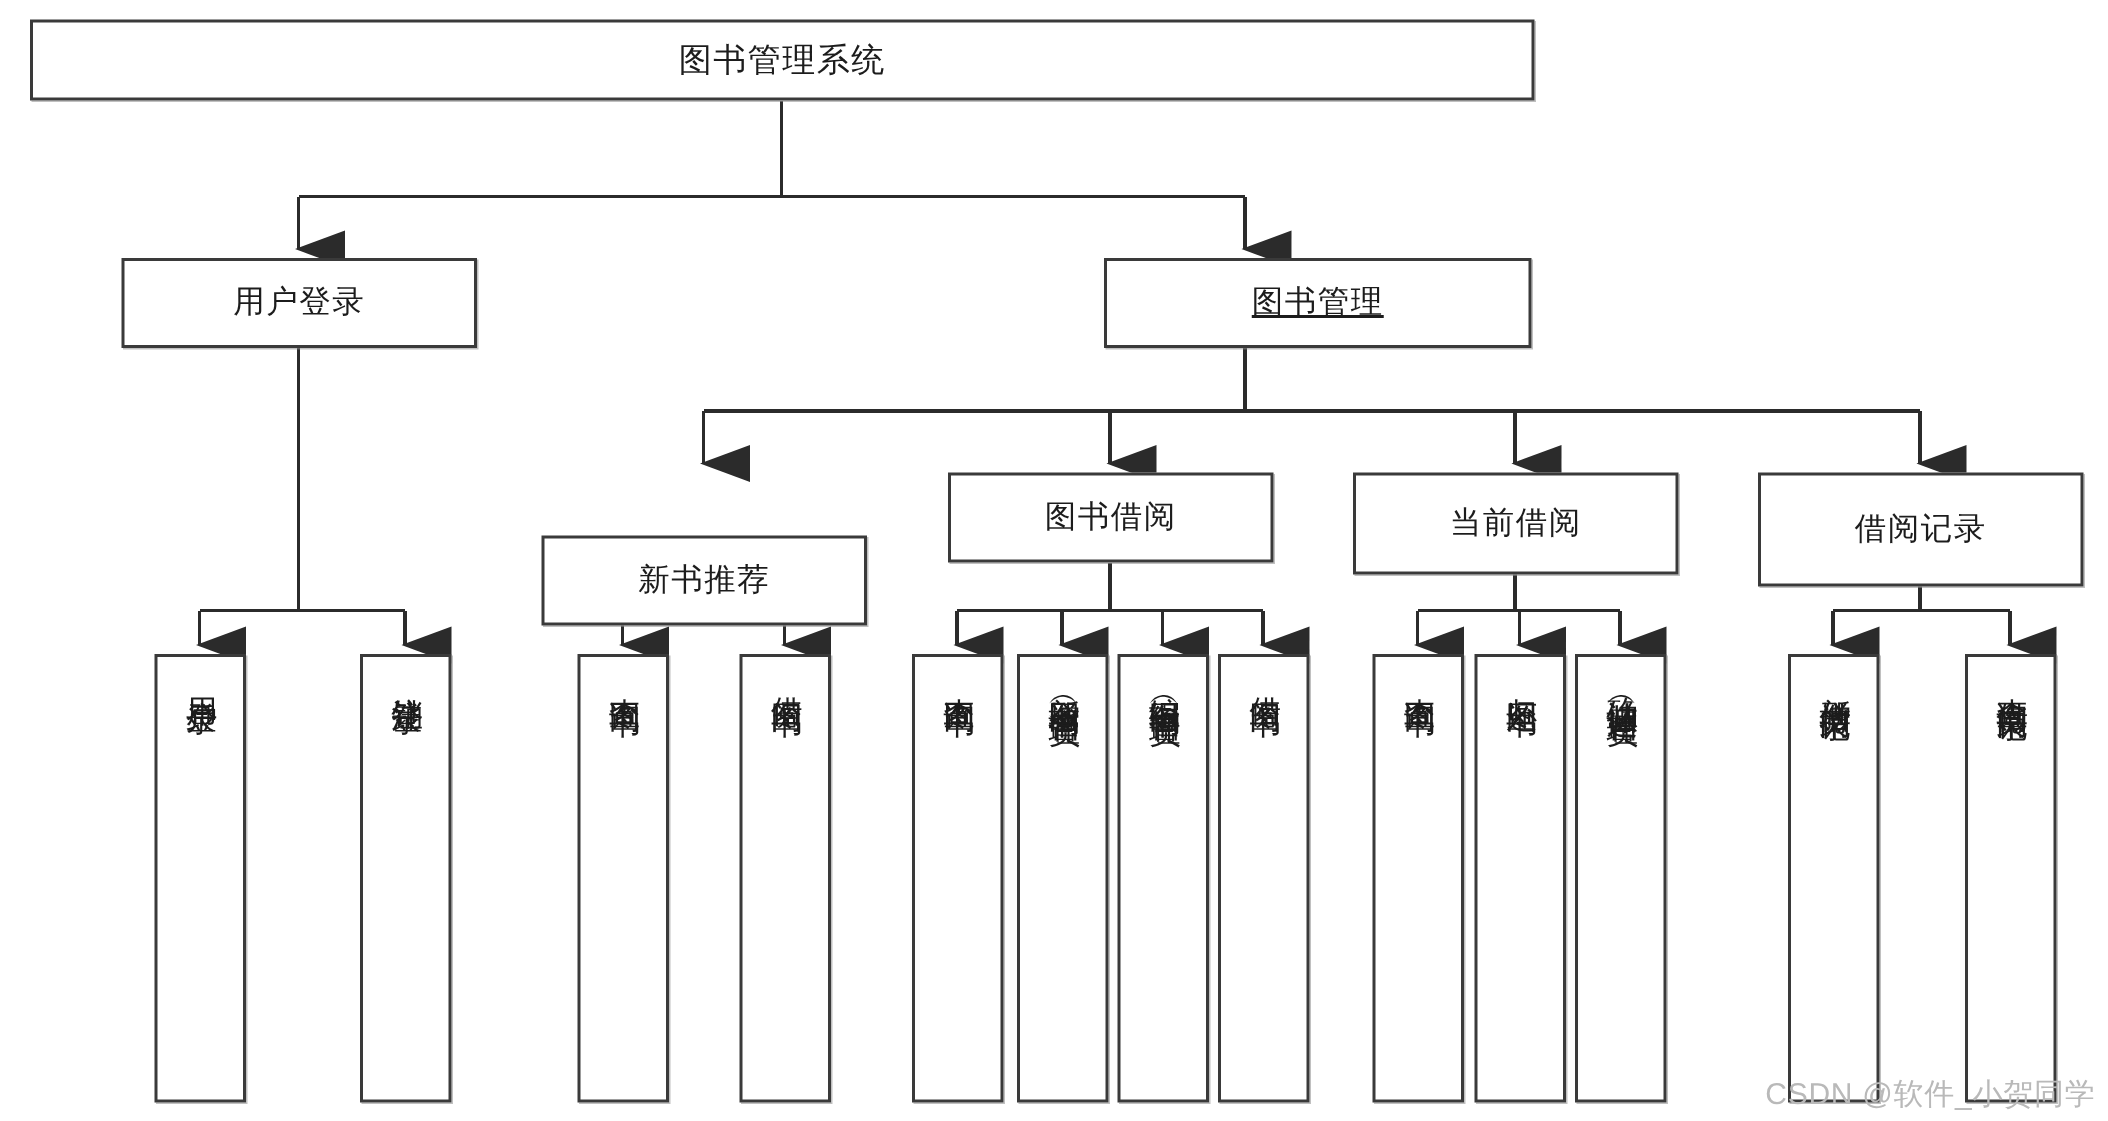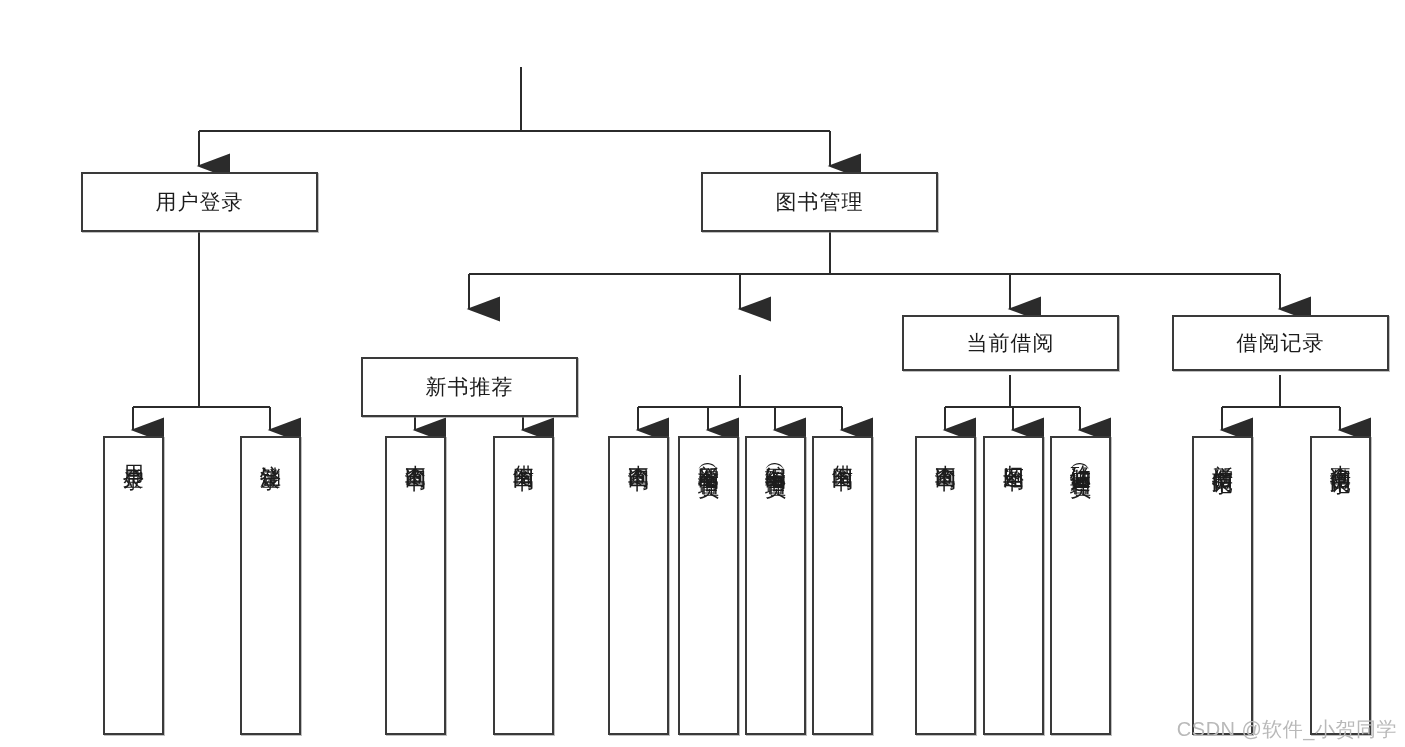--- a/index.html
+++ b/index.html
@@ -112,35 +112,41 @@
       <path d="M1013 407 L1013 430" marker-end="url(#arw)"></path>
       <path d="M1080 407 L1080 430" marker-end="url(#arw)"></path>
 
       <path d="M1280 375 L1280 407"></path>
       <path d="M1222 407 L1340 407"></path>
       <path d="M1222 407 L1222 430" marker-end="url(#arw)"></path>
       <path d="M1340 407 L1340 430" marker-end="url(#arw)"></path>
     </g>
   </svg>
 
+  <div class="node h-node" id="node-root" style="left:20px;top:13px;width:1003px;height:54px;">
+    <span class="lbl">图书管理系统</span>
+  </div>
 
   <div class="node h-node" style="left:81px;top:172px;width:237px;height:60px;">
     <span class="lbl">用户登录</span>
   </div>
-  <div class="node h-node" style="left:701px;top:172px;width:237px;height:60px;">
+  <div class="node h-node" style="left:736px;top:172px;width:285px;height:60px;text-decoration:underline;">
     <span class="lbl">图书管理</span>
   </div>
 
   <div class="node h-node" style="left:361px;top:315px;width:217px;height:60px;margin-top:42px;">
     <span class="lbl">新书推荐</span>
   </div>
-  <div class="node h-node" style="left:902px;top:315px;width:217px;height:56px;">
+  <div class="node h-node" style="left:632px;top:315px;width:217px;height:60px;">
+    <span class="lbl">图书借阅</span>
+  </div>
+  <div class="node h-node" style="left:902px;top:315px;width:217px;height:68px;">
     <span class="lbl">当前借阅</span>
   </div>
-  <div class="node h-node" style="left:1172px;top:315px;width:217px;height:56px;">
+  <div class="node h-node" style="left:1172px;top:315px;width:217px;height:76px;">
     <span class="lbl">借阅记录</span>
   </div>
 
   <div class="node v-node" style="left:103px;top:436px;width:61px;height:299px;">
     <span class="lbl">用户登录</span>
   </div>
   <div class="node v-node" style="left:240px;top:436px;width:61px;height:299px;">
     <span class="lbl">注销登录</span>
   </div>
 

